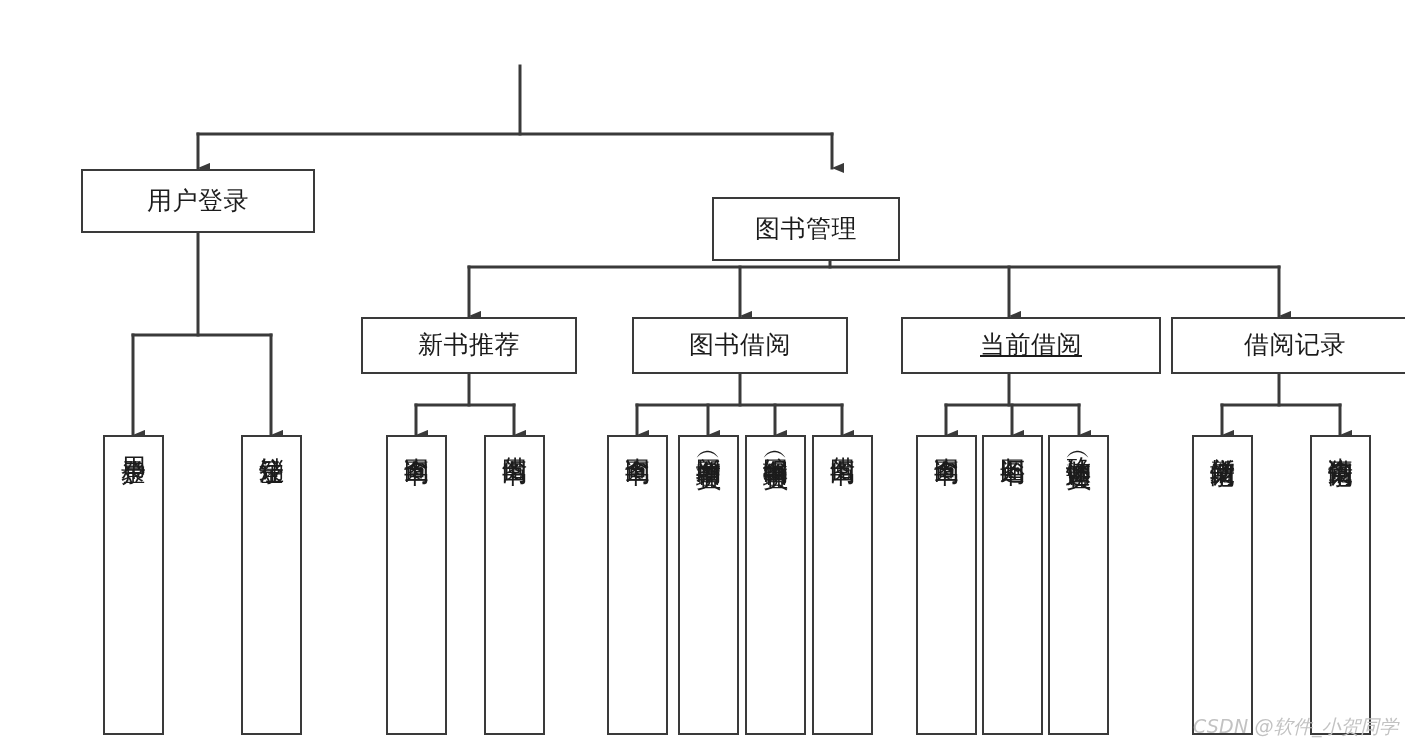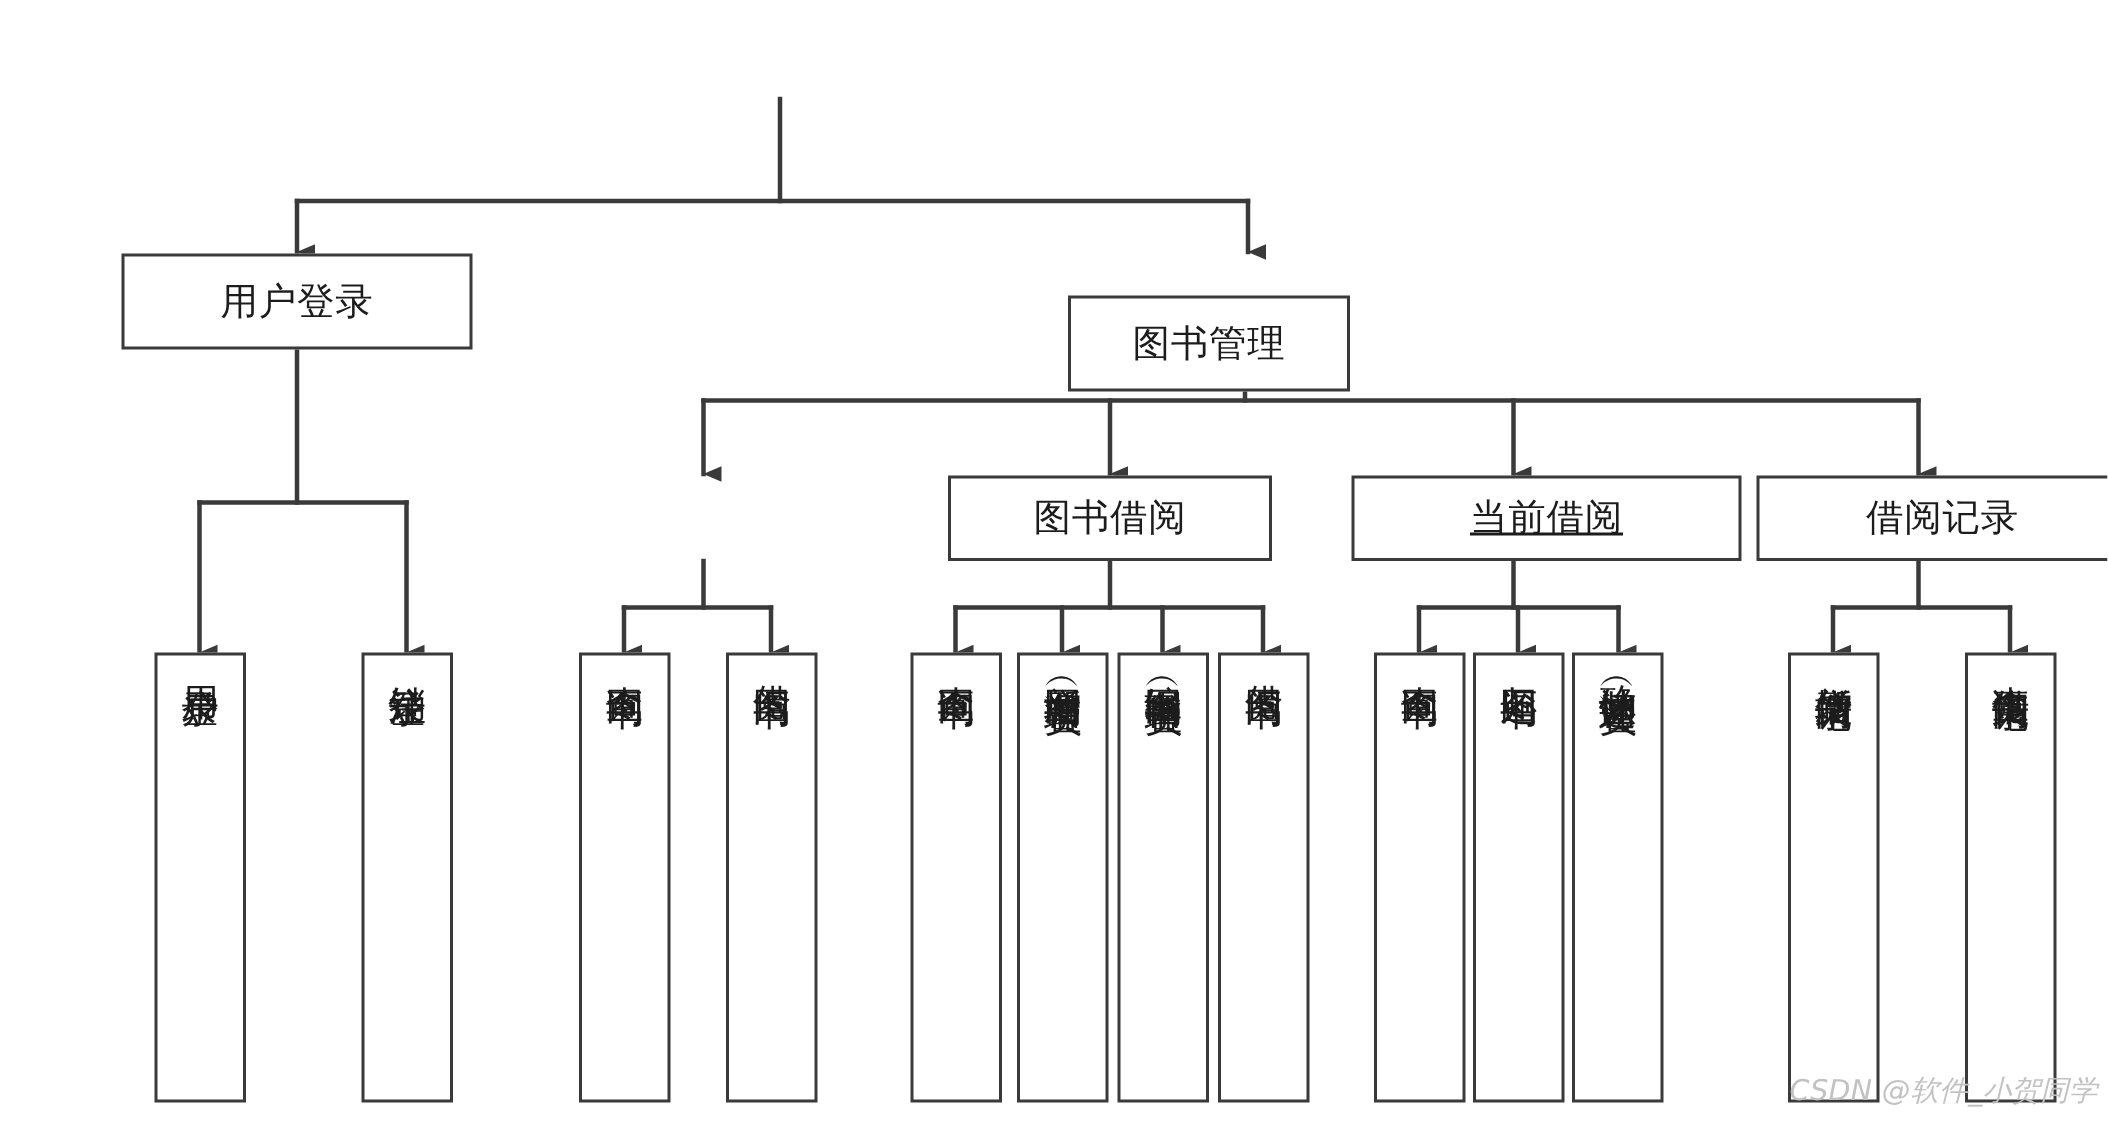--- a/index.html
+++ b/index.html
@@ -128,20 +128,23 @@
 
 
   <div class="node horiz" style="left:81px; top:169px; width:234px; height:64px;">
     <span class="label">用户登录</span>
   </div>
 
   <div class="node horiz" style="left:712px; top:169px; width:188px; height:64px;margin-top:28px;">
     <span class="label">图书管理</span>
   </div>
 
+  <div class="node horiz" style="left:361px; top:317px; width:216px; height:57px;">
+    <span class="label">新书推荐</span>
+  </div>
 
   <div class="node horiz" style="left:632px; top:317px; width:216px; height:57px;justify-content:center;">
     <span class="label">图书借阅</span>
   </div>
 
   <div class="node horiz" style="left:901px; top:317px; width:260px; height:57px;text-decoration:underline;">
     <span class="label">当前借阅</span>
   </div>
 
   <div class="node horiz" style="left:1171px; top:317px; width:248px; height:57px;">

